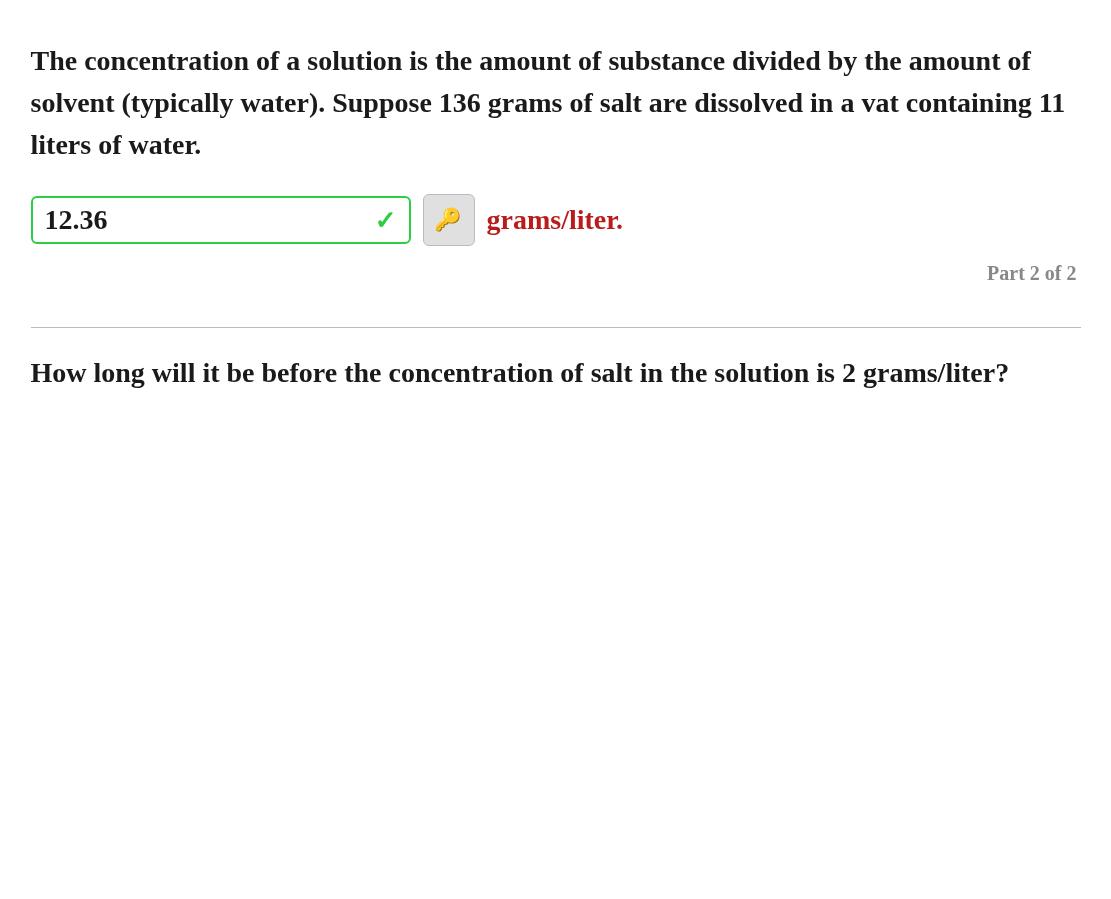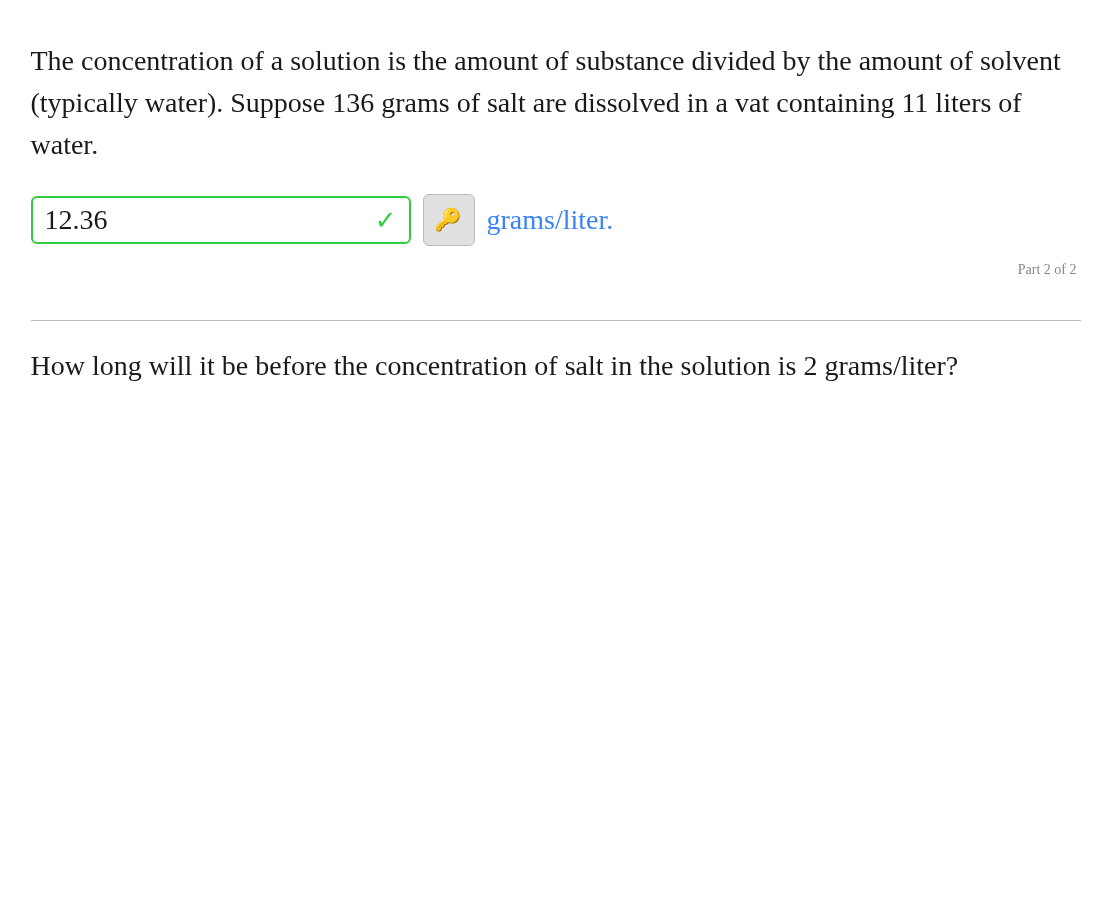--- a/index.html
+++ b/index.html
@@ -1,18 +1,19 @@
 <!DOCTYPE html>
 <html><head>
   <meta charset="utf-8">
   <style>
     * {
       box-sizing: border-box;
       margin: 0;
       padding: 0;
+      font-weight: bold;
     }
 
     body {
       background: #ffffff;
       font-family: "Computer Modern", "Latin Modern", Georgia, serif;
       font-size: 28px;
       color: #1a1a1a;
       width: 1111px;
       min-height: 899px;
       padding: 20px 30px;
@@ -78,26 +79,26 @@
       display: flex;
       align-items: center;
       justify-content: center;
       cursor: pointer;
       font-size: 22px;
       color: #555;
     }
 
     .units-text {
       font-size: 28px;
-      color: #3b82f6;
+      color: #b91c1c;
     }
 
     .part-label {
       text-align: right;
-      font-size: 14px;
+      font-size: 20px;
       color: #888;
       margin-top: 16px;
       padding-right: 4px;
     }
 
     .divider {
       border: none;
       border-top: 1.5px solid #bbb;
       margin: 12px 0 24px 0;
     }

